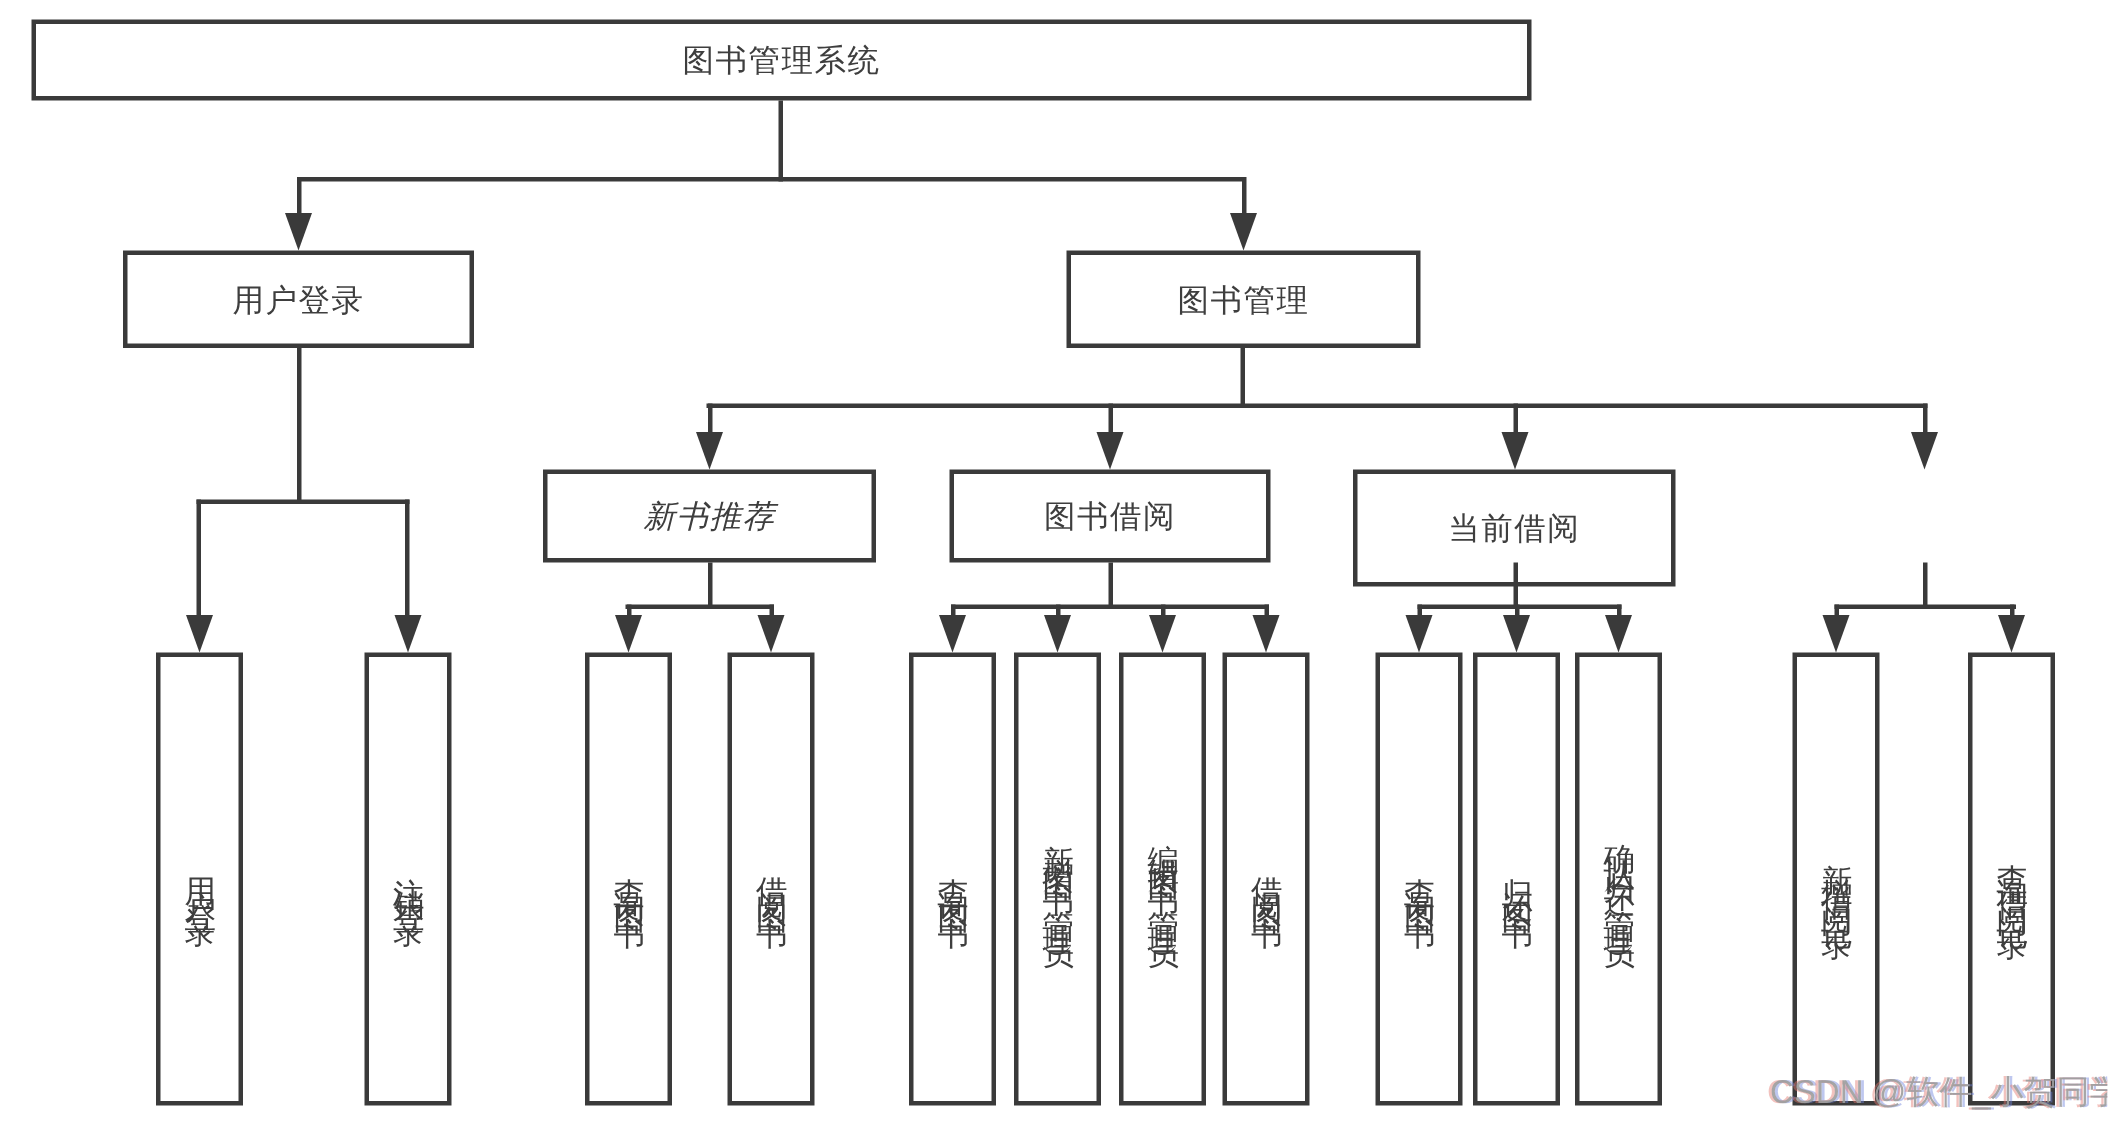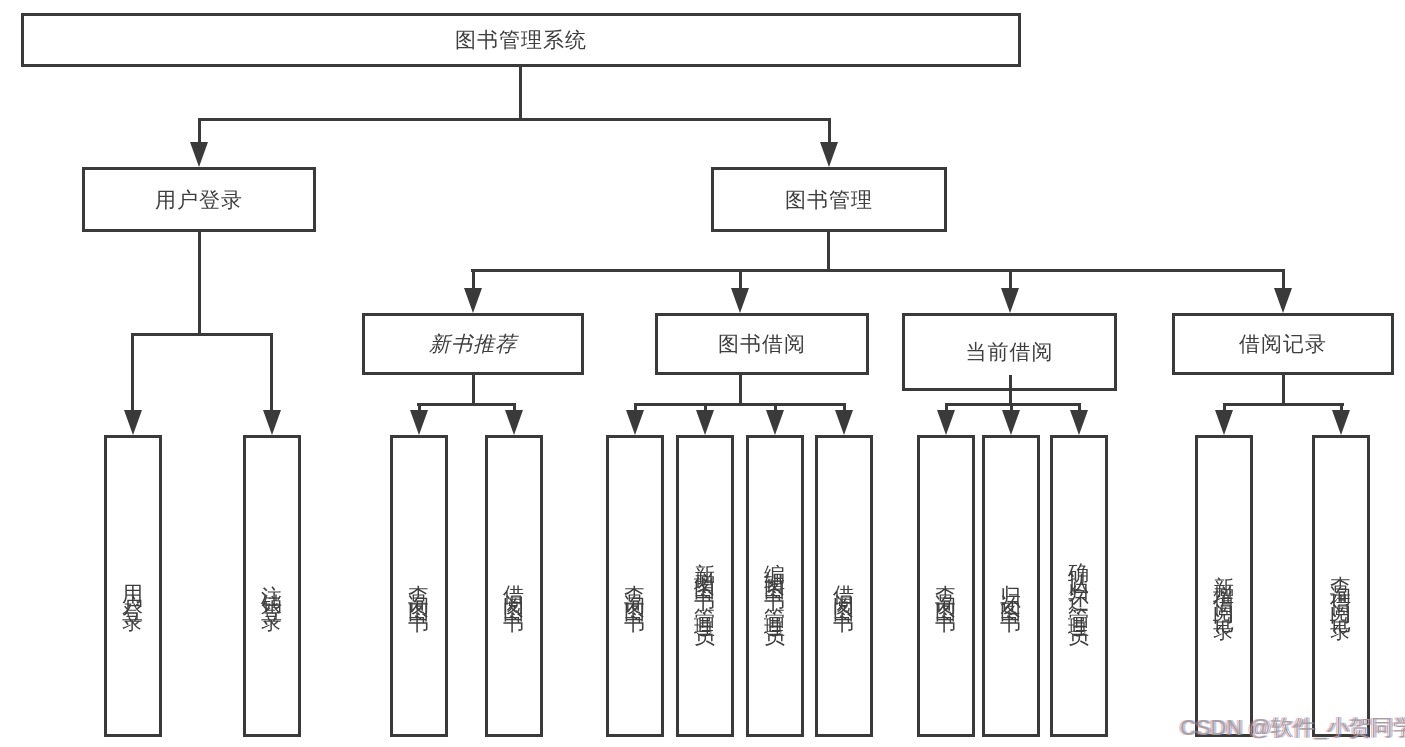--- a/index.html
+++ b/index.html
@@ -79,28 +79,25 @@
   <div class="box" style="left:82px; top:167px; width:234px; height:65px;">
     <span class="hlabel">用户登录</span>
   </div>
   <div class="box" style="left:711px; top:167px; width:236px; height:65px;">
     <span class="hlabel">图书管理</span>
   </div>
 
   <div class="box" style="left:362px; top:313px; width:222px; height:62px;font-style:italic;">
     <span class="hlabel">新书推荐</span>
   </div>
-  <div class="box" style="left:633px; top:313px; width:214px; height:62px;margin-left:22px;">
+  <div class="box" style="left:633px; top:313px; width:214px; height:62px;">
     <span class="hlabel">图书借阅</span>
   </div>
   <div class="box" style="left:902px; top:313px; width:215px; height:78px;">
     <span class="hlabel">当前借阅</span>
-  </div>
-  <div class="box" style="left:1172px; top:313px; width:222px; height:62px;">
-    <span class="hlabel">借阅记录</span>
   </div>
 
   <div class="box" style="left:104px; top:435px; width:58px; height:302px;">
     <span class="vlabel">用户登录</span>
   </div>
   <div class="box" style="left:243px; top:435px; width:58px; height:302px;">
     <span class="vlabel">注销登录</span>
   </div>
 
   <div class="box" style="left:390px; top:435px; width:58px; height:302px;">

